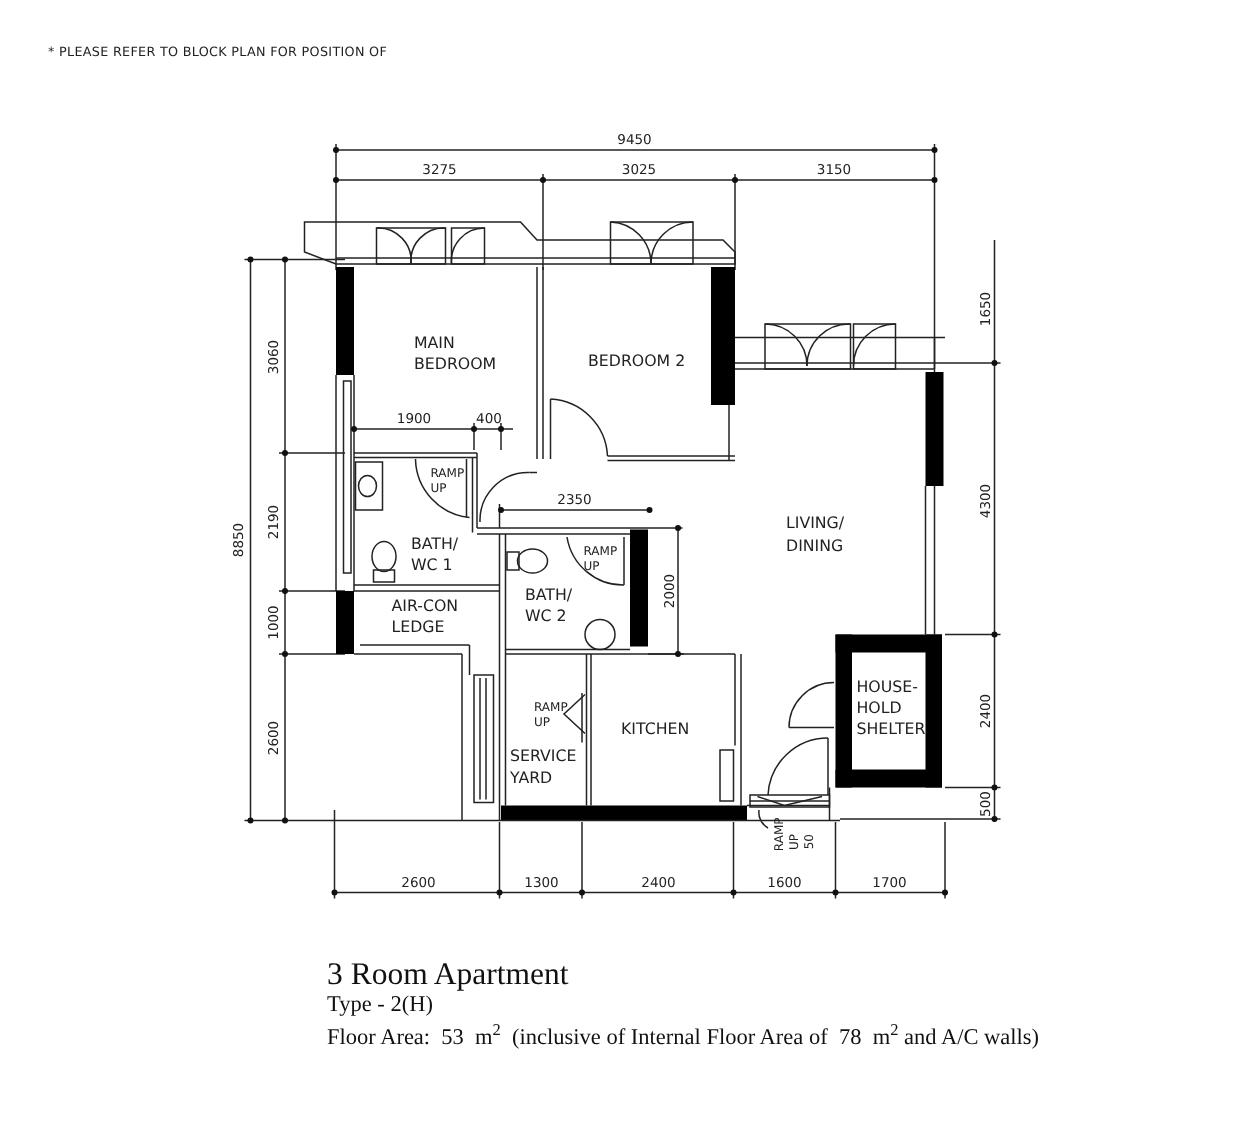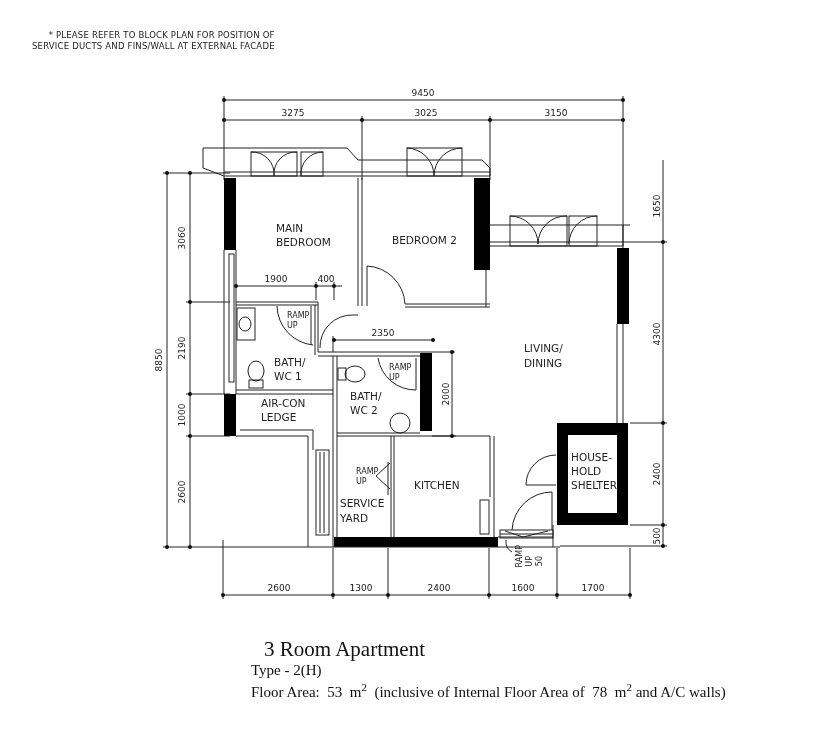--- a/index.html
+++ b/index.html
@@ -1,33 +1,32 @@
 <!DOCTYPE html>
 <html><head>
 <meta charset="utf-8">
 <style>
   html, body { margin: 0; padding: 0; background: #ffffff; }
   body { width: 832px; height: 750px; position: relative; overflow: hidden; font-family: "DejaVu Sans", sans-serif; }
   .note { position: absolute; left: 32px; top: 30px; font-family: "DejaVu Sans", sans-serif; font-size: 8.5px; line-height: 11px; color: #222; letter-spacing: 0.2px; }
-  .note div { white-space: pre; text-align: right; }
+  .note div { white-space: pre; }
   svg.plan { position: absolute; left: 0; top: 0; }
   .dim { font-family: "DejaVu Sans", sans-serif; font-size: 9px; fill: #222; }
   .room { font-family: "DejaVu Sans", sans-serif; font-size: 10.5px; fill: #222; }
   .small { font-family: "DejaVu Sans", sans-serif; font-size: 8px; fill: #222; }
   .caption { position: absolute; left: 218px; top: 636px; font-family: "Liberation Serif", serif; color: #111; }
-  .caption .title { font-size: 21px; line-height: 26px; margin-left: 46px; }
-  .caption .line { font-size: 15px; line-height: 17px; white-space: pre; margin-left: 33px; }
+  .caption .title { font-size: 21px; line-height: 26px; }
+  .caption .line { font-size: 15px; line-height: 17px; white-space: pre; }
   .caption sup { font-size: 11px; }
 </style>
 </head>
 <body>
 
 <div class="note">
   <div>* PLEASE REFER TO BLOCK PLAN FOR POSITION OF</div>
-  <div>SERVICE DUCTS AND FINS/WALL AT EXTERNAL FACADE</div>
 </div>
 
 <svg class="plan" width="832" height="750" viewBox="0 0 832 750" stroke="#222" fill="none" stroke-width="1">
 
   <g>
     <line x1="224" y1="100" x2="623" y2="100"></line>
     <line x1="224" y1="120" x2="623" y2="120"></line>
     <line x1="224" y1="96" x2="224" y2="180"></line>
     <line x1="362" y1="116" x2="362" y2="180"></line>
     <line x1="490" y1="116" x2="490" y2="180"></line>

